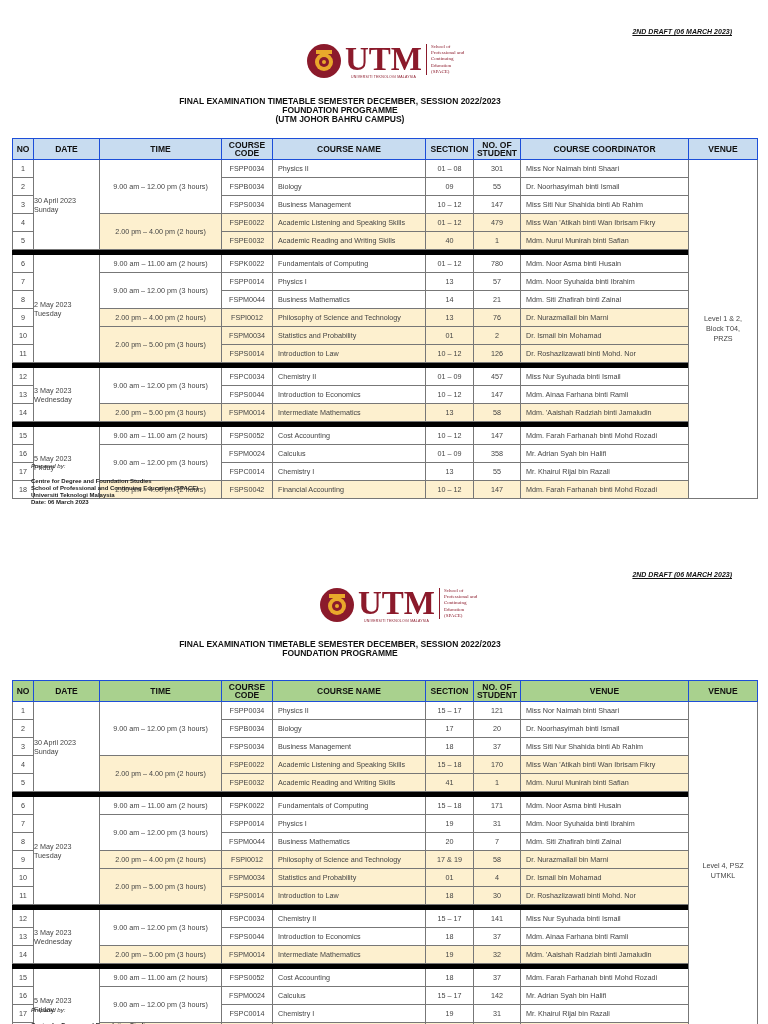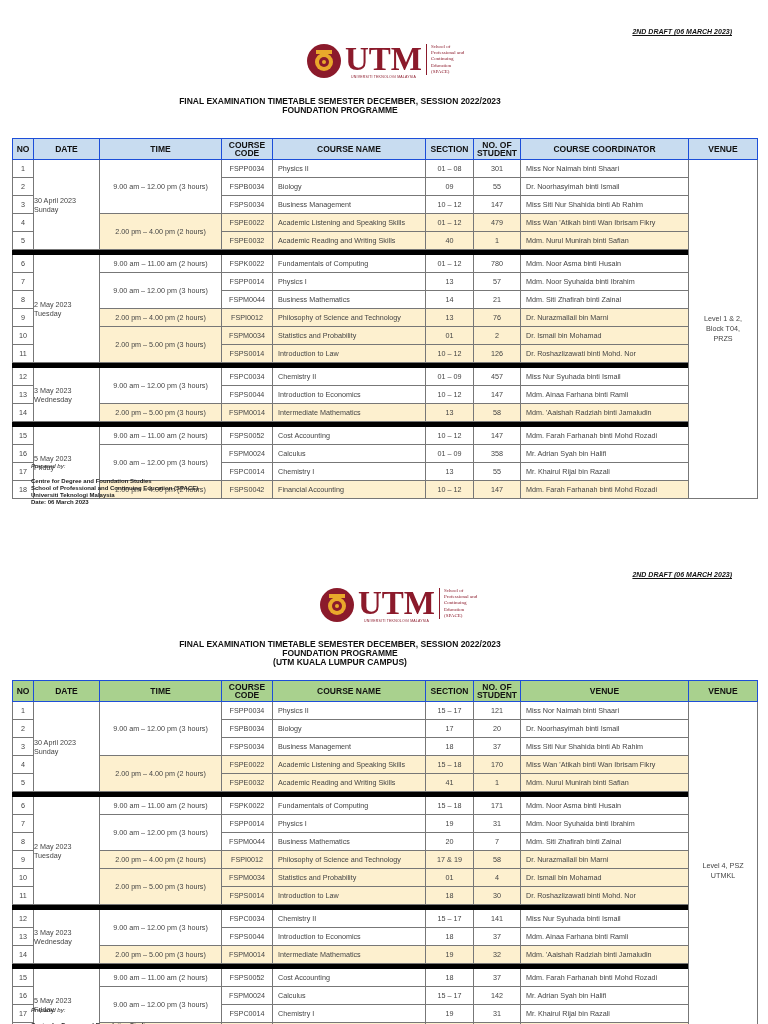--- a/index.html
+++ b/index.html
@@ -63,20 +63,21 @@
         <div>Professional and</div>
         <div>Continuing</div>
         <div>Education</div>
         <div>(SPACE)</div>
     </div>
   </div>
 
   <div class="titles" style="top:97px;">
     <div>FINAL EXAMINATION TIMETABLE SEMESTER DECEMBER, SESSION 2022/2023</div>
     <div>FOUNDATION PROGRAMME</div>
+    <div>(UTM JOHOR BAHRU CAMPUS)</div>
   </div>
 
   <table class="tt jb" style="top:138px;">
     <colgroup>
       <col style="width:21px">
         <col style="width:66px">
         <col style="width:122px">
         <col style="width:51px">
       <col style="width:153px">
         <col style="width:48px">
@@ -300,21 +301,20 @@
         <div>Professional and</div>
         <div>Continuing</div>
         <div>Education</div>
         <div>(SPACE)</div>
     </div>
   </div>
 
   <div class="titles" style="top:100px;">
     <div>FINAL EXAMINATION TIMETABLE SEMESTER DECEMBER, SESSION 2022/2023</div>
     <div>FOUNDATION PROGRAMME</div>
-    <div>(UTM KUALA LUMPUR CAMPUS)</div>
   </div>
 
   <table class="tt kl" style="top:140px;">
     <colgroup>
       <col style="width:21px">
         <col style="width:66px">
         <col style="width:122px">
         <col style="width:51px">
       <col style="width:153px">
         <col style="width:48px">

